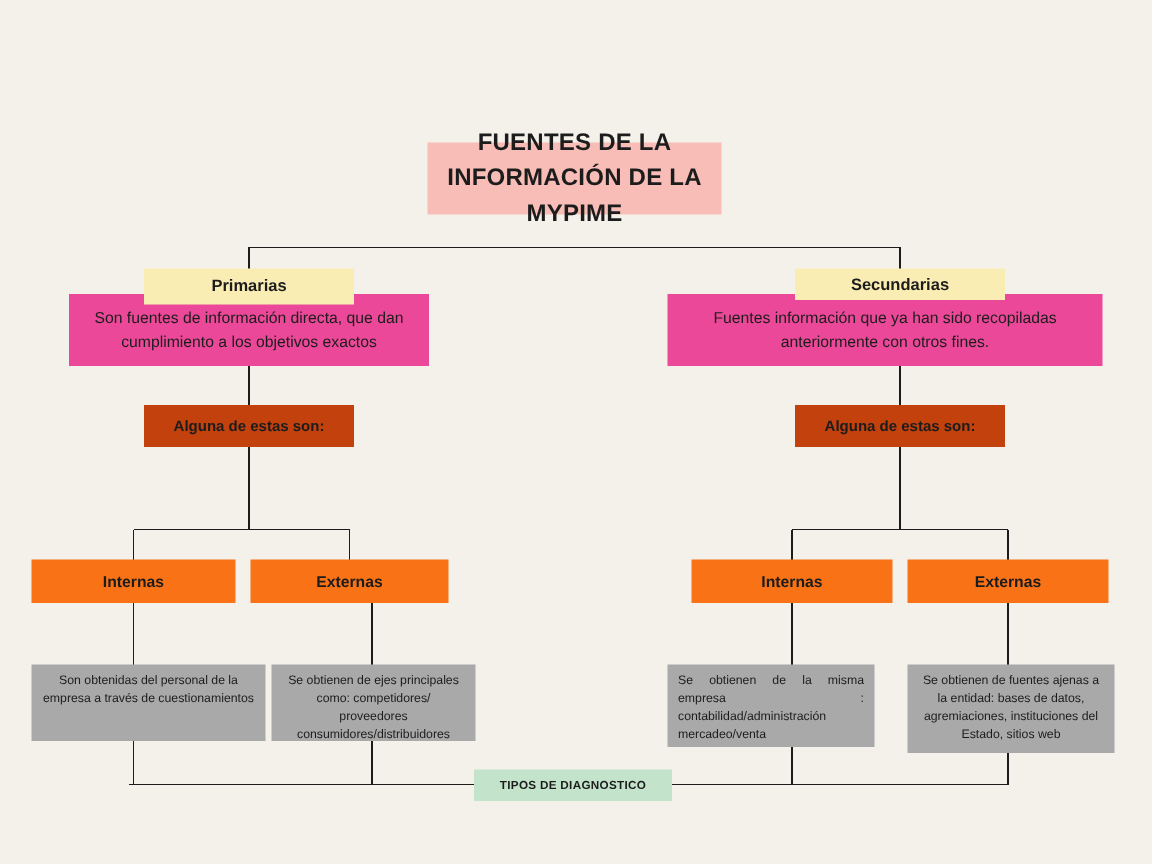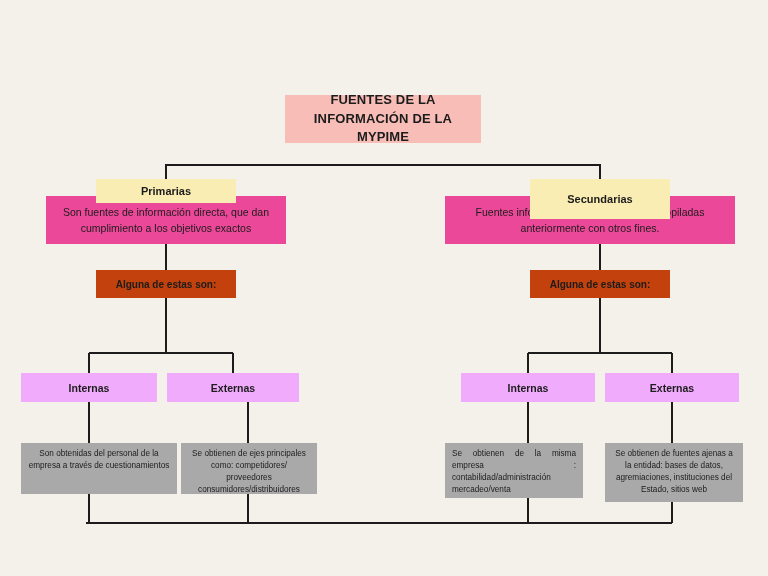--- a/index.html
+++ b/index.html
@@ -32,21 +32,21 @@
     align-items: center;
     justify-content: center;
     text-align: center;
     color: #1c1c1c;
   }
 
   
   .title-box {
     background: #f7bdb6;
     font-weight: bold;
-    font-size: 13px;
+    font-size: 16px;
     letter-spacing: 0.15px;
     line-height: 1.45;
     padding: 4px 8px;
   }
 
   
   .head-box {
     background: #faedb4;
     font-weight: bold;
     font-size: 11px;
@@ -62,21 +62,21 @@
 
   
   .step-box {
     background: #c2410c;
     font-weight: bold;
     font-size: 10px;
   }
 
   
   .cat-box {
-    background: #f0abfc;
+    background: #f97316;
     font-weight: bold;
     font-size: 10.5px;
   }
 
   
   .detail-box {
     background: #a9a9a9;
     font-size: 8.2px;
     line-height: 1.45;
     padding: 5px 7px;
@@ -160,21 +160,21 @@
   <div class="node detail-box center" style="left:21px; top:443px; width:156px; height:51px;">
     <span>Son obtenidas del personal de la empresa a través de cuestionamientos</span>
   </div>
   <div class="node desc-box" style="left:445px; top:196px; width:290px; height:48px;">
     <span>Fuentes información que ya han sido recopiladas anteriormente con otros fines.</span>
   </div>
 
   <div class="node detail-box center" style="left:181px; top:443px; width:136px; height:51px;">
     <span>Se obtienen de ejes principales como: competidores/ proveedores consumidores/distribuidores</span>
   </div>
-  <div class="node head-box" style="left:530px; top:179px; width:140px; height:40px;">
+  <div class="node head-box" style="left:530px; top:179px; width:140px; height:21px;">
     <span>Secundarias</span>
   </div>
 
   <div class="node step-box" style="left:530px; top:270px; width:140px; height:28px;">
     <span>Alguna de estas son:</span>
   </div>
 
   <div class="node cat-box" style="left:461px; top:373px; width:134px; height:29px;">
     <span>Internas</span>
   </div>
@@ -182,14 +182,17 @@
     <span>Externas</span>
   </div>
 
   <div class="node detail-box center" style="left:605px; top:443px; width:138px; height:59px;">
     <span>Se obtienen de fuentes ajenas a la entidad: bases de datos, agremiaciones, instituciones del Estado, sitios web</span>
   </div>
   <div class="node detail-box justify" style="left:445px; top:443px; width:138px; height:55px;">
     <span>Se obtienen de la misma empresa : contabilidad/administración mercadeo/venta</span>
   </div>
 
+  <div class="node footer-box" style="left:316px; top:513px; width:132px; height:21px;">
+    <span>TIPOS DE DIAGNOSTICO</span>
+  </div>
 
 </div>
 
 </body></html>

